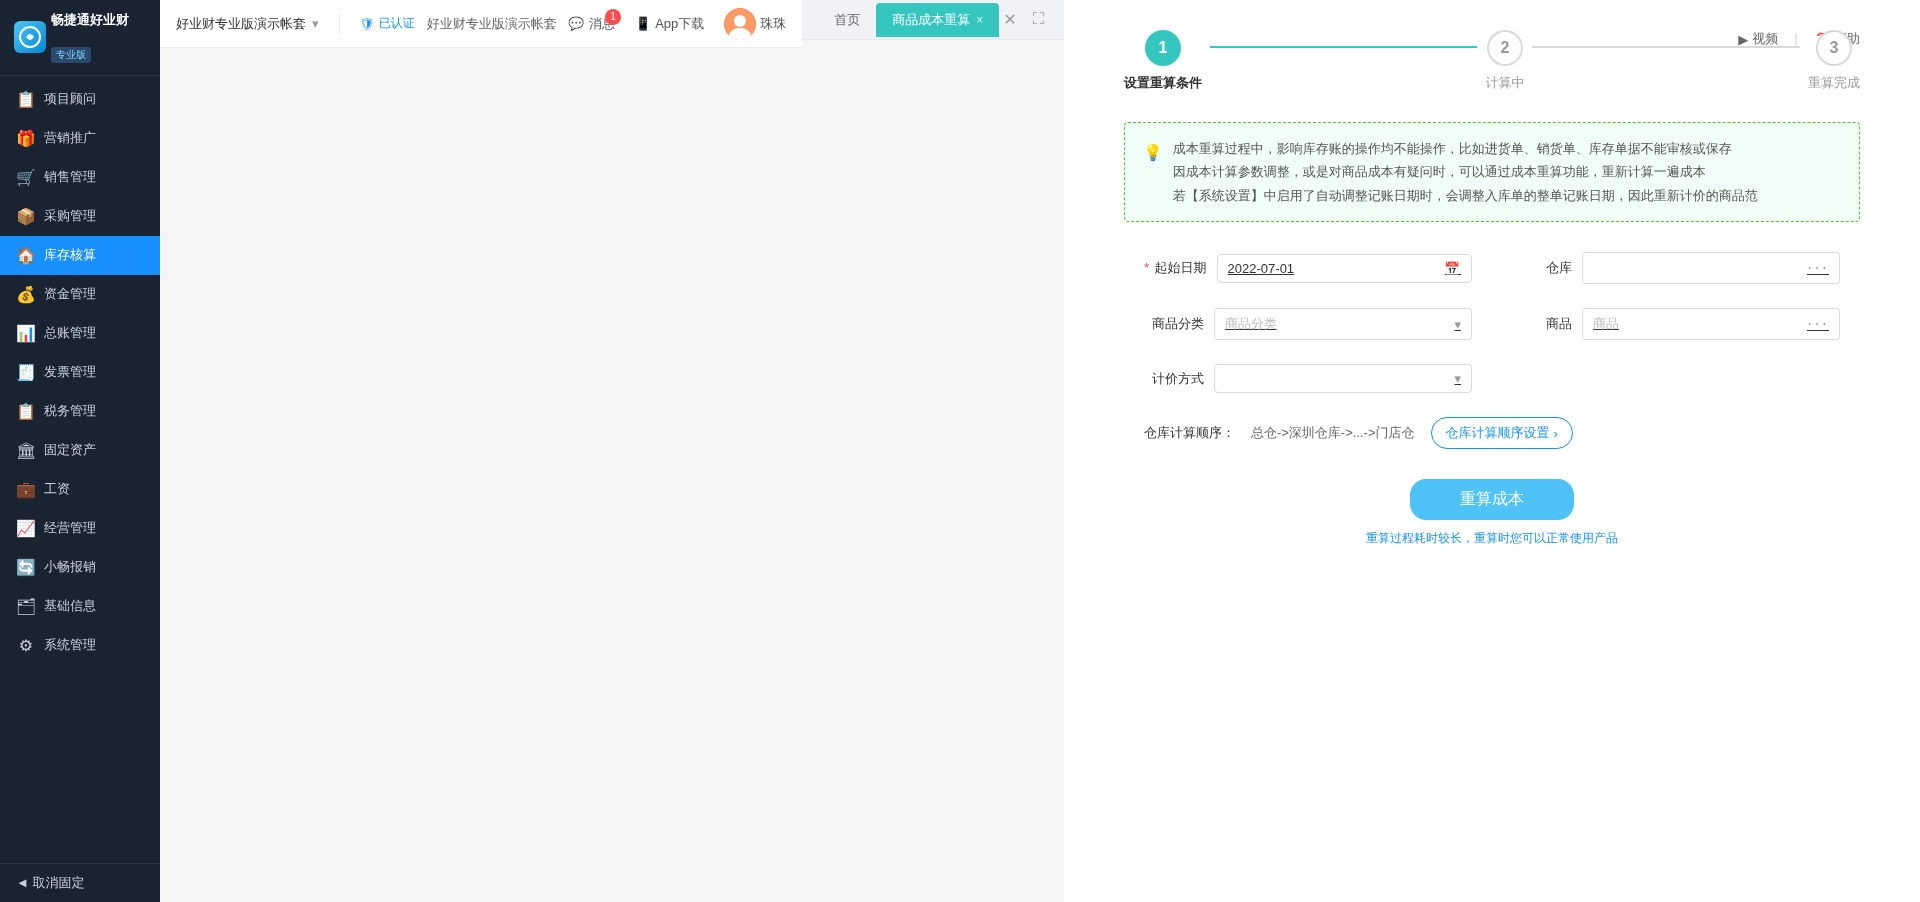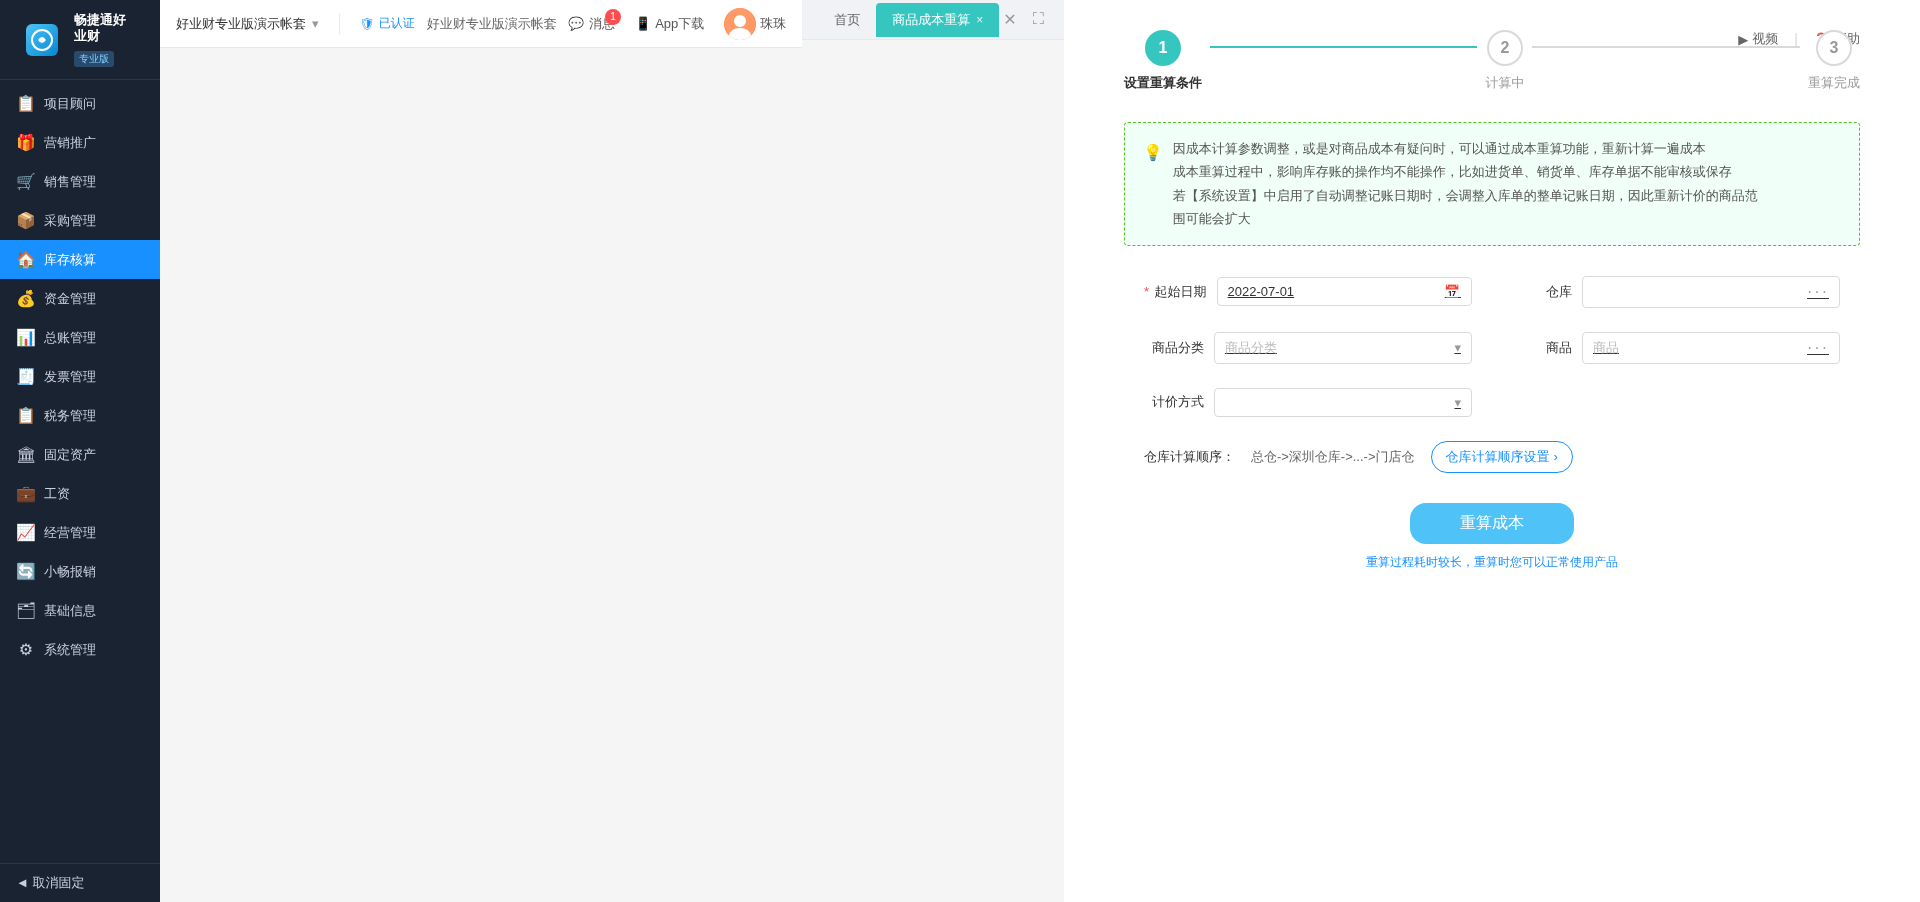--- a/index.html
+++ b/index.html
@@ -10,41 +10,41 @@
       width: 160px;
       min-width: 160px;
       background: #1a2332;
       color: #c8d0dc;
       display: flex;
       flex-direction: column;
       height: 100%;
     }
     .sidebar-header {
       background: #1a2332;
-      padding: 12px 26px;
-      display: flex;
-      align-items: center;
-      gap: 16px;
+      padding: 12px 14px;
+      display: flex;
+      align-items: center;
+      gap: 5px;
       border-bottom: 1px solid #2a3545;
     }
     .sidebar-logo {
       width: 32px;
       height: 32px;
       background: linear-gradient(135deg, #4fc3f7, #0288d1);
       border-radius: 6px;
       display: flex;
       align-items: center;
       justify-content: center;
       color: white;
       font-size: 12px;
       font-weight: bold;
     }
     .sidebar-title-block { flex: 1; }
     .sidebar-title { color: white; font-size: 13px; font-weight: bold; line-height: 1.2; }
-    .sidebar-subtitle { color: #7ecfff; font-size: 10px; background: #2a4a6b; padding: 1px 5px; border-radius: 3px; display: inline-block; margin-top: 8px; }
+    .sidebar-subtitle { color: #7ecfff; font-size: 10px; background: #2a4a6b; padding: 1px 5px; border-radius: 3px; display: inline-block; margin-top: 19px; }
     .sidebar-nav { flex: 1; overflow-y: auto; padding: 4px 0; }
     .sidebar-nav::-webkit-scrollbar { width: 4px; }
     .sidebar-nav::-webkit-scrollbar-thumb { background: #3a4a5c; }
     .nav-item {
       display: flex;
       align-items: center;
       gap: 8px;
       padding: 10px 16px;
       cursor: pointer;
       color: #c8d0dc;
@@ -526,24 +526,23 @@
         <div class="help-link">
           <span>❓</span>
           <span>帮助</span>
         </div>
       </div>
     </div>
 
     <div class="info-box">
       <span class="info-icon">💡</span>
       <div>
+        <div>成本重算过程中，影响库存账的操作均不能操作，比如进货单、销货单、库存单据不能审核或保存</div>
         <div>因成本计算参数调整，或是对商品成本有疑问时，可以通过成本重算功能，重新计算一遍成本</div>
-        <div>成本重算过程中，影响库存账的操作均不能操作，比如进货单、销货单、库存单据不能审核或保存</div>
         <div>若【系统设置】中启用了自动调整记账日期时，会调整入库单的整单记账日期，因此重新计价的商品范</div>
-        <div>围可能会扩大</div>
       </div>
     </div>
 
     <div class="form-section">
 
       <div class="form-row">
         <div class="form-field">
           <div class="form-label">
             <span class="required-star">*</span>
             <span>起始日期</span>

